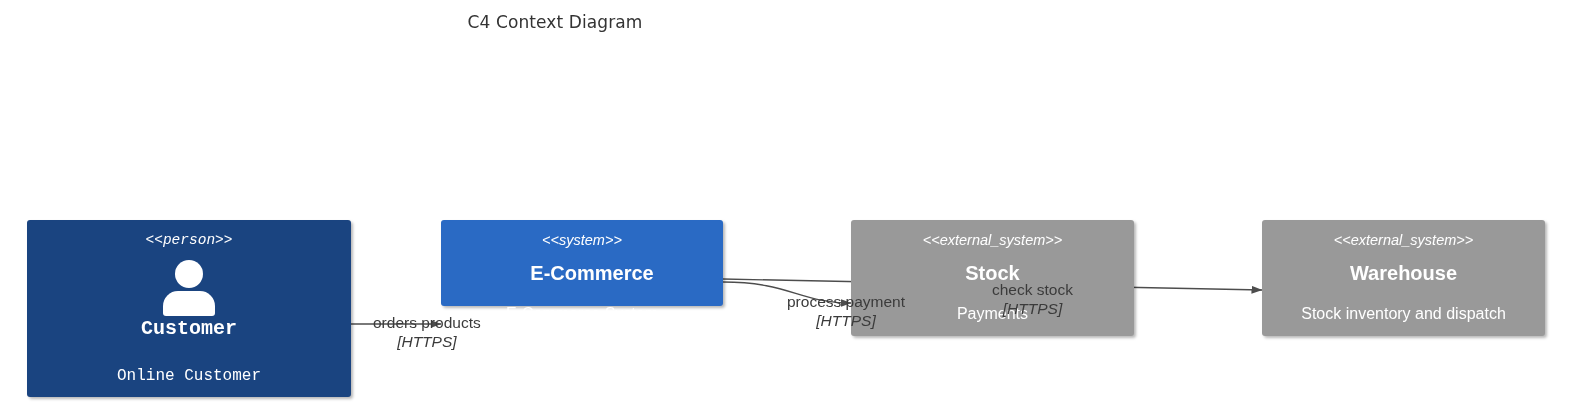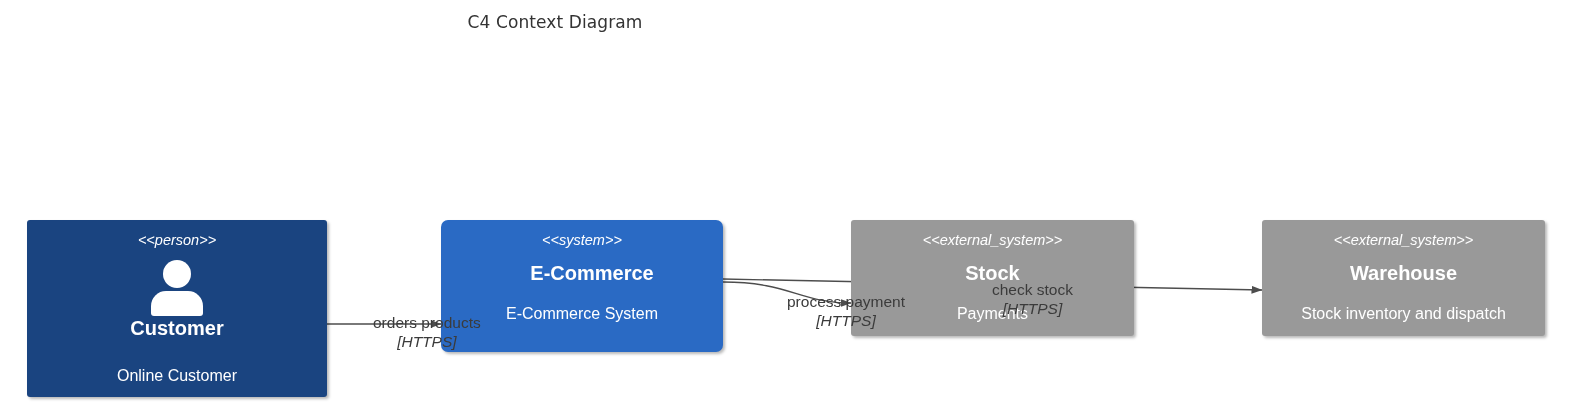--- a/index.html
+++ b/index.html
@@ -70,23 +70,24 @@
     font-size: 16px;
     font-weight: 400;
     color: #ffffff;
     white-space: nowrap;
   }
 
   
   #node-customer {
     left: 27px;
     top: 220px;
-    width: 300px;
+    width: 324px;
     height: 177px;
     background: #1a4480;
+    font-family: Liberation Mono, monospace;
   }
   #node-customer .node-title { top: 97px; }
   #node-customer .node-desc  { top: 147px; }
 
   .person-icon {
     position: absolute;
     left: 50%;
     top: 40px;
     width: 56px;
     height: 54px;
@@ -111,23 +112,22 @@
     margin-left: -26px;
     background: #ffffff;
     border-radius: 15px 15px 3px 3px;
   }
 
   
   #node-ecommerce {
     left: 441px;
     top: 220px;
     width: 282px;
-    height: 132px;
+    height: 86px;
     background: #2a6ac4;
-    border-radius: 7px;
   }
   #node-ecommerce .node-title { top: 42px; padding-left: 20px; }
   #node-ecommerce .node-desc  { top: 85px; }
 
   
   #node-stripe {
     left: 851px;
     top: 220px;
     width: 283px;
     height: 116px;

